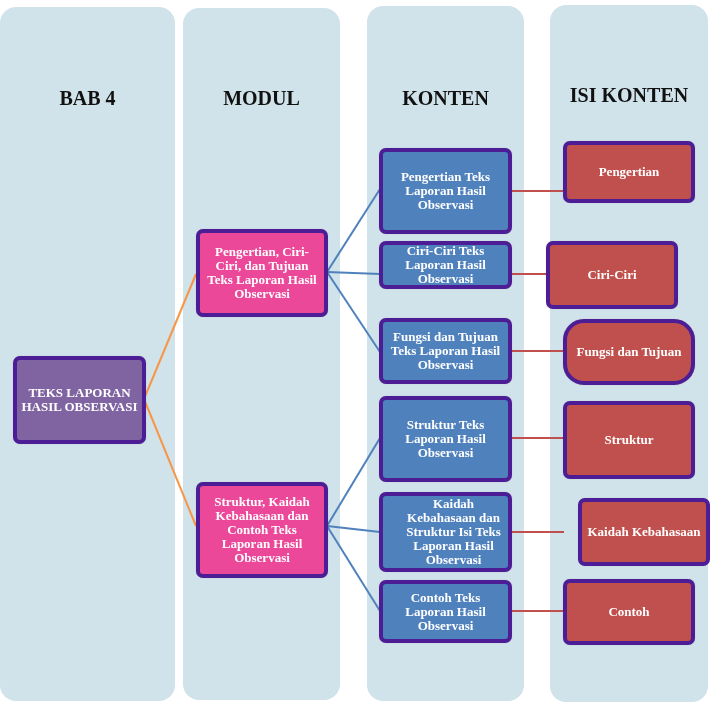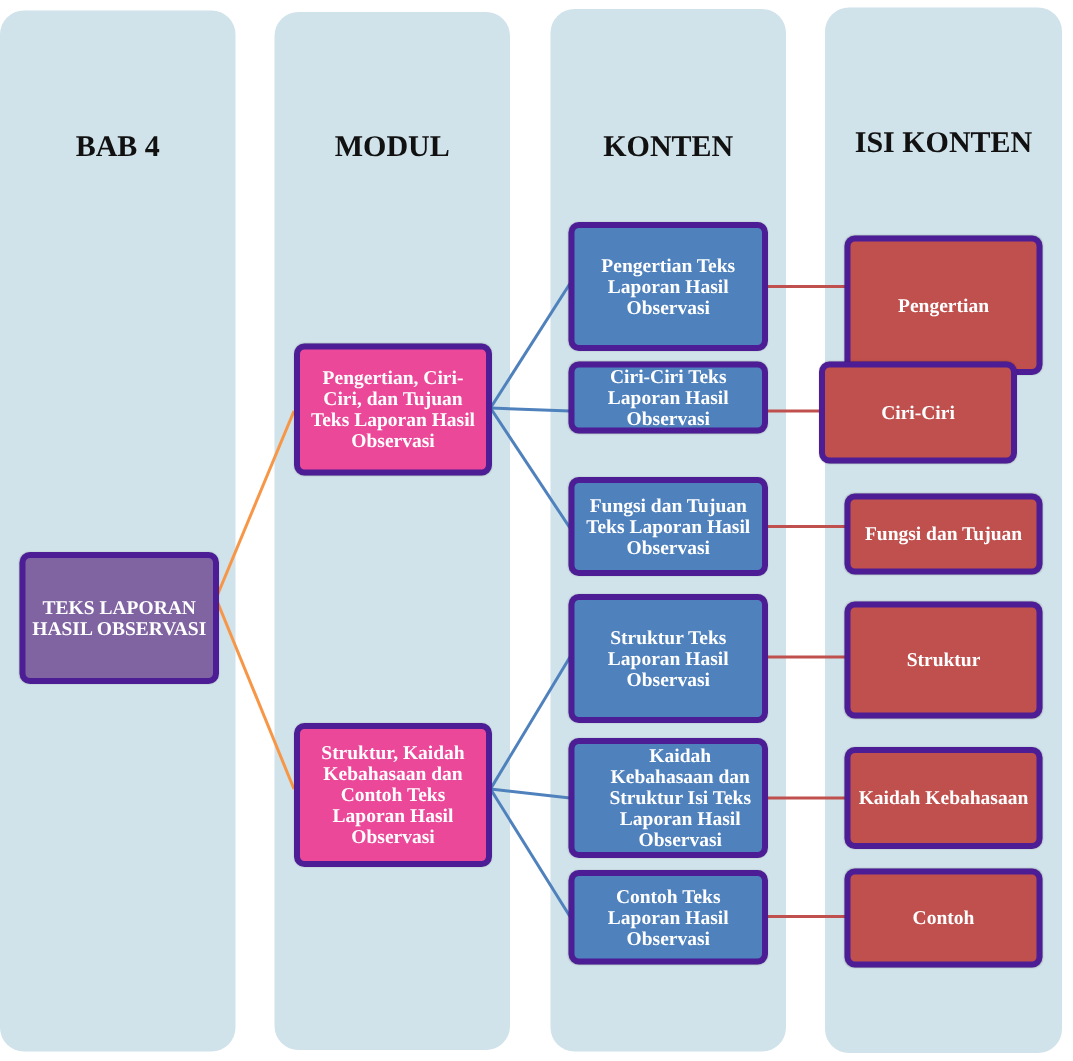--- a/index.html
+++ b/index.html
@@ -5,30 +5,30 @@
   html, body { margin: 0; padding: 0; background: #ffffff; }
   body { width: 715px; height: 707px; position: relative; overflow: hidden;
          font-family: "Liberation Serif", "DejaVu Serif", serif; }
   .col { position: absolute; background: #d0e2ea; border-radius: 16px; }
   .col-head { position: absolute; left: 0; right: 0; text-align: center;
               font-weight: bold; font-size: 20px; color: #111; }
   .node { position: absolute; box-sizing: border-box; border: 4px solid #4c1d95;
           border-radius: 7px; color: #ffffff; font-weight: bold; font-size: 13px;
           line-height: 14px; display: flex; align-items: center; justify-content: center;
           text-align: center; padding: 2px 4px; box-shadow: 0 0 1px rgba(0,0,0,0.25); }
-  .n-root { background: #8064a2; margin-top: 12px; }
+  .n-root { background: #8064a2; }
   .n-mod  { background: #ec4899; }
   .n-kon  { background: #4f81bd; }
   .n-isi  { background: #c0504d; }
   svg.links { position: absolute; left: 0; top: 0; width: 715px; height: 707px; pointer-events: none; }
 </style>
 </head>
 <body>
 
-<div class="col" style="left:0;top:7px;width:157px;height:694px;">
+<div class="col" style="left:0;top:7px;width:175px;height:694px;">
   <div class="col-head" style="top:80px;">BAB 4</div>
 </div>
 <div class="col" style="left:183px;top:8px;width:157px;height:692px;">
   <div class="col-head" style="top:79px;">MODUL</div>
 </div>
 <div class="col" style="left:367px;top:6px;width:157px;height:695px;">
   <div class="col-head" style="top:81px;">KONTEN</div>
 </div>
 <div class="col" style="left:550px;top:5px;width:158px;height:697px;">
   <div class="col-head" style="top:79px;">ISI KONTEN</div>
@@ -74,30 +74,30 @@
 <div class="node n-kon" style="left:379px;top:396px;width:133px;height:86px;">
   <span>Struktur Teks Laporan Hasil Observasi</span>
 </div>
 <div class="node n-kon" style="left:379px;top:492px;width:133px;height:80px;padding-left:20px;">
   <span>Kaidah Kebahasaan dan Struktur Isi Teks Laporan Hasil Observasi</span>
 </div>
 <div class="node n-kon" style="left:379px;top:580px;width:133px;height:63px;">
   <span>Contoh Teks Laporan Hasil Observasi</span>
 </div>
 
-<div class="node n-isi" style="left:563px;top:157px;width:132px;height:93px;">
+<div class="node n-isi" style="left:563px;top:141px;width:132px;height:62px;">
   <span>Pengertian</span>
 </div>
 <div class="node n-isi" style="left:546px;top:241px;width:132px;height:68px;">
   <span>Ciri-Ciri</span>
 </div>
-<div class="node n-isi" style="left:563px;top:329px;width:132px;height:54px;">
+<div class="node n-isi" style="left:563px;top:319px;width:132px;height:66px;border-radius:21px;">
   <span>Fungsi dan Tujuan</span>
 </div>
 <div class="node n-isi" style="left:563px;top:401px;width:132px;height:78px;">
   <span>Struktur</span>
 </div>
-<div class="node n-isi" style="left:563px;top:498px;width:132px;height:68px;">
+<div class="node n-isi" style="left:578px;top:498px;width:132px;height:68px;">
   <span>Kaidah  Kebahasaan</span>
 </div>
 <div class="node n-isi" style="left:563px;top:579px;width:132px;height:66px;">
   <span>Contoh</span>
 </div>
 
 </body></html>

